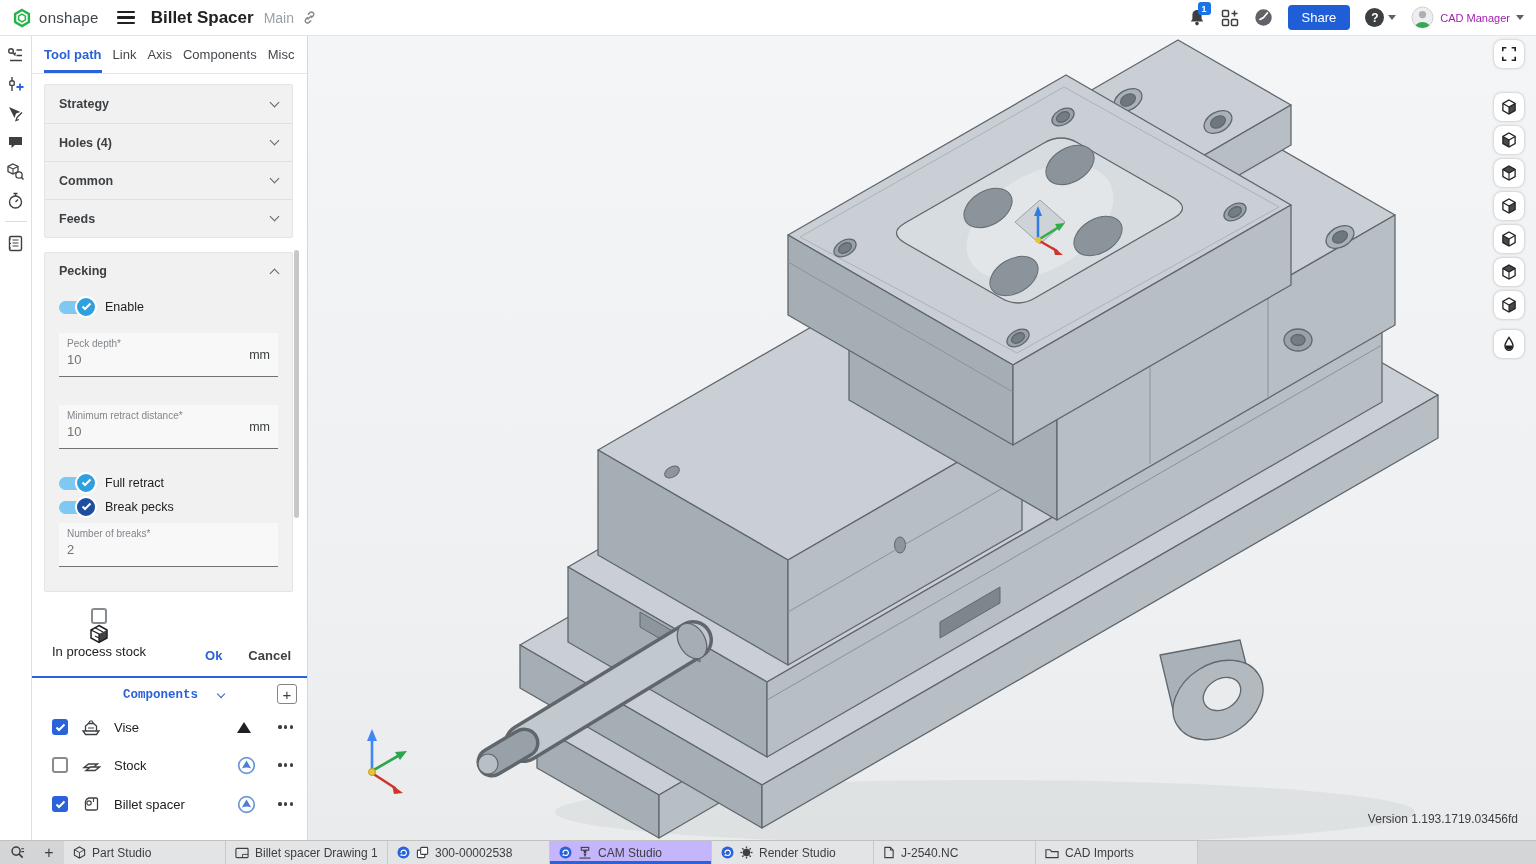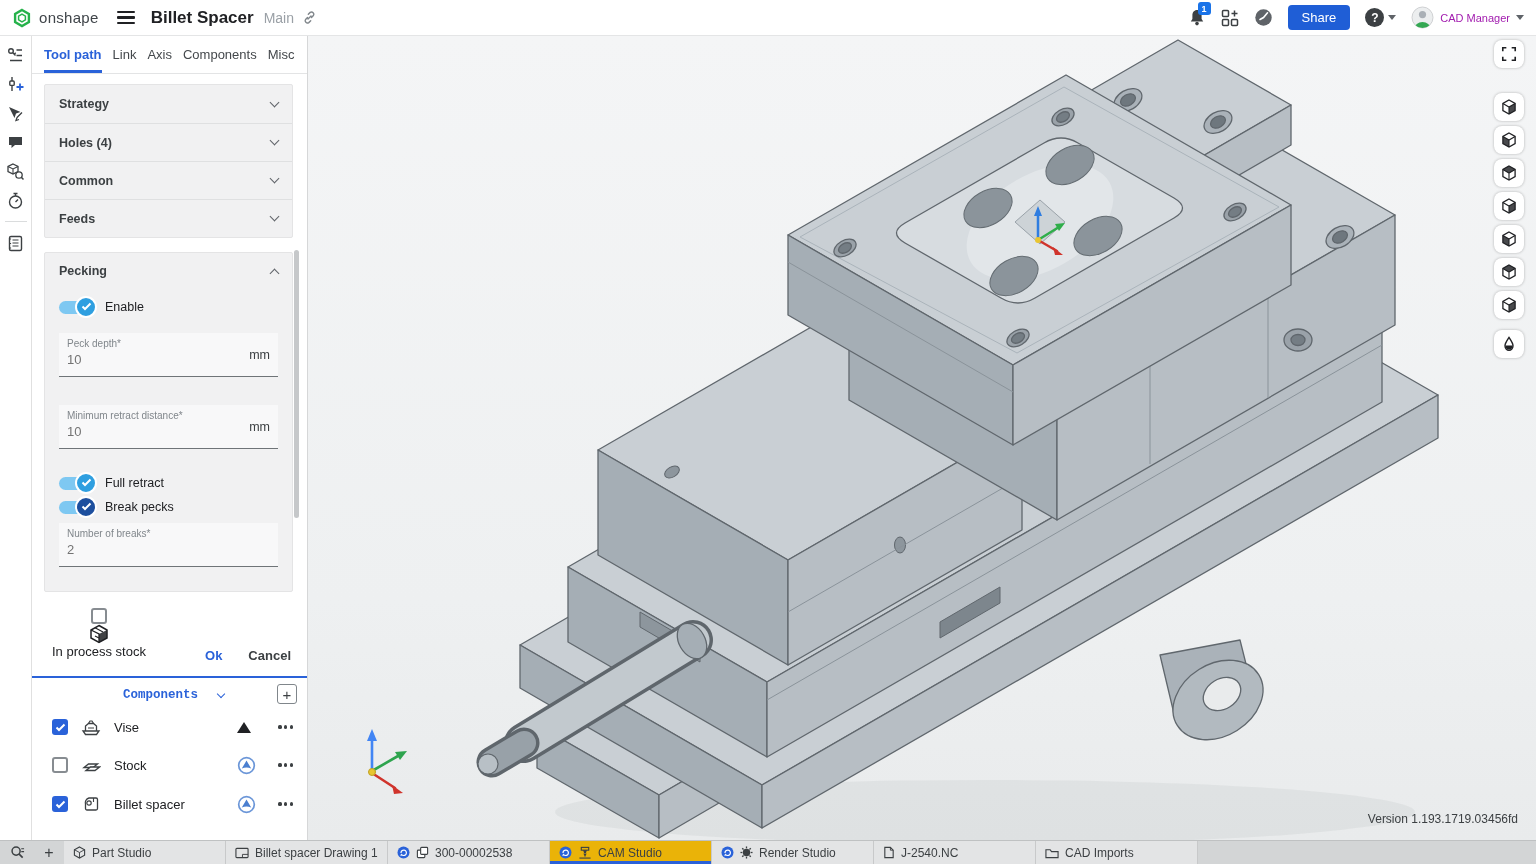--- a/index.html
+++ b/index.html
@@ -101,21 +101,21 @@
     display:flex;align-items:center;justify-content:center;cursor:pointer;margin-bottom:5px;}
   .rbtn.gap{margin-top:20px;}
   .rbtn.gap2{margin-top:6px;}
   
   .bbar{position:absolute;left:0;top:840px;width:1536px;height:24px;background:#d3d5d6;
     border-top:1px solid #bfc1c2;display:flex;align-items:stretch;z-index:30;}
   .bcell{width:34px;display:flex;align-items:center;justify-content:center;cursor:pointer;}
   .bplus{width:30px;display:flex;align-items:center;justify-content:center;font-size:16px;color:#3c4043;cursor:pointer;}
   .btab{width:162px;display:flex;align-items:center;gap:6px;padding-left:9px;font-size:12px;
     color:#3c4043;background:#e3e4e5;border-right:1px solid #c8c9ca;cursor:pointer;white-space:nowrap;overflow:hidden;}
-  .btab.active{background:#eab308;box-shadow:inset 0 -3px 0 #2a62d9;}
+  .btab.active{background:#c4b5fd;box-shadow:inset 0 -3px 0 #2a62d9;}
   .btab .lbl{overflow:hidden;text-overflow:ellipsis;}
 </style>
 </head>
 <body>
 
 <div class="topbar">
   <div class="brand">
     <svg width="20" height="20" viewBox="0 0 20 20">
       <polygon points="10,2 16.9,6 16.9,14 10,18 3.1,14 3.1,6" fill="none" stroke="#26b24b" stroke-width="2.4"></polygon>
       <polygon points="10,6.2 13.4,8.1 13.4,11.9 10,13.8 6.6,11.9 6.6,8.1" fill="none" stroke="#26b24b" stroke-width="1.5"></polygon>

